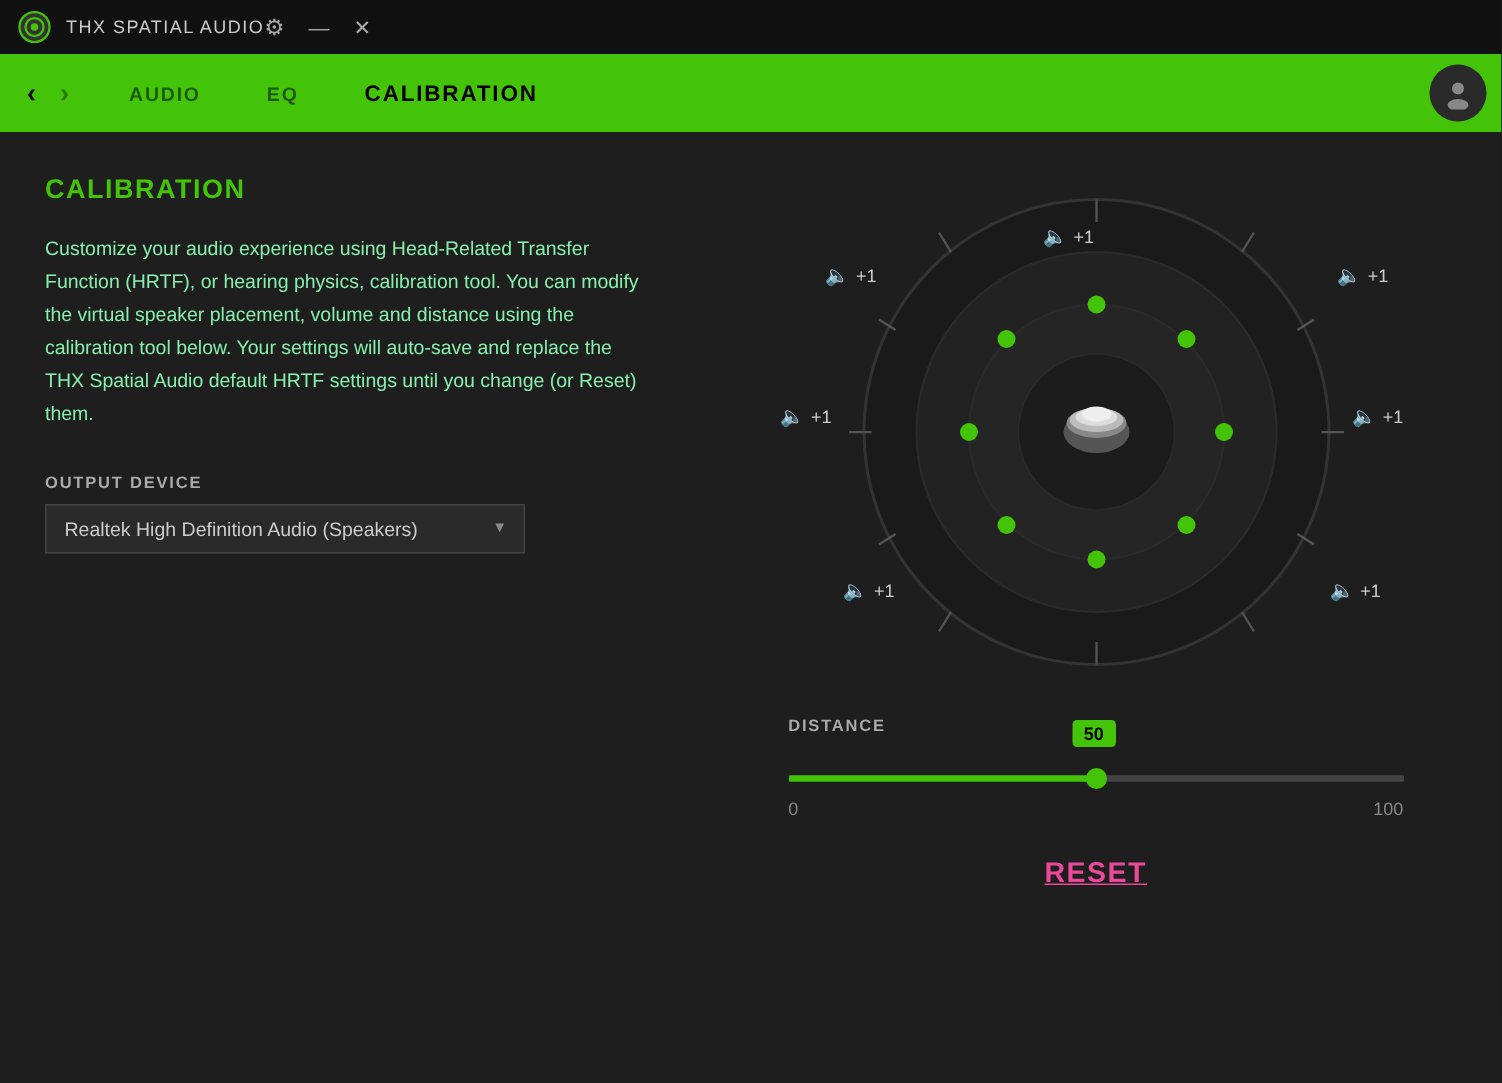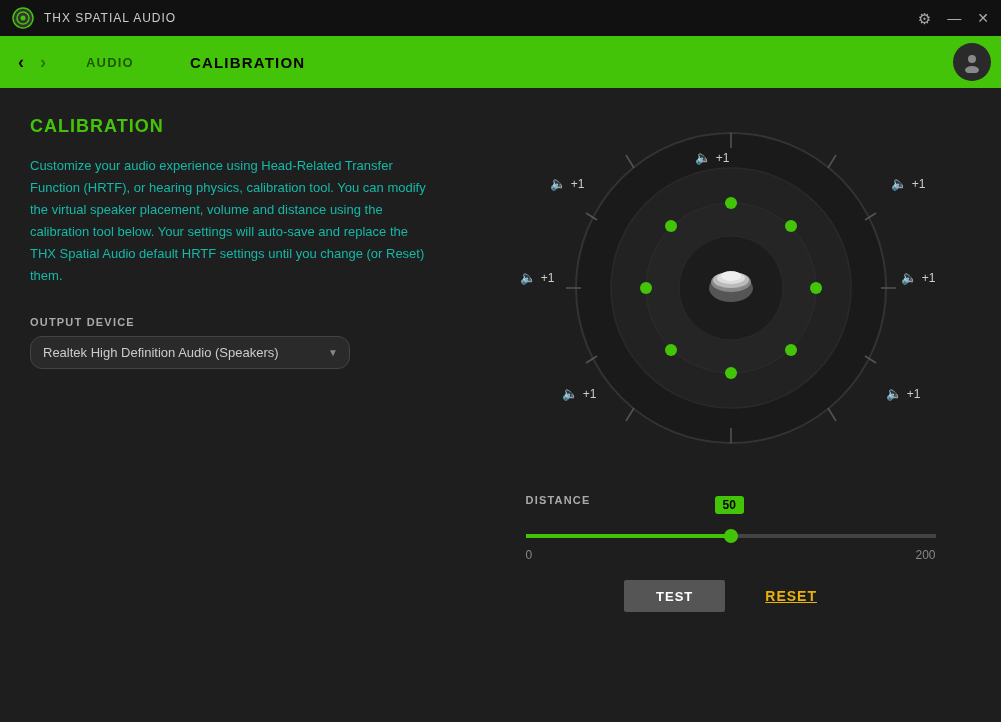--- a/index.html
+++ b/index.html
@@ -12,21 +12,21 @@
       overflow: hidden;
       position: relative;
     }
 
     
     .title-bar {
       height: 36px;
       background: #111;
       display: flex;
       align-items: center;
-      justify-content: space-between;
+      justify-content: flex-start;
       padding: 0 12px;
     }
     .title-bar-left {
       display: flex;
       align-items: center;
       gap: 10px;
     }
     .app-icon {
       width: 22px;
       height: 22px;
@@ -61,21 +61,21 @@
       color: rgba(0,0,0,0.4);
       font-size: 18px;
       padding: 0 8px;
       cursor: pointer;
       font-weight: bold;
     }
     .nav-arrow.active { color: #000; }
     .nav-tabs {
       display: flex;
       flex: 1;
-      gap: 12px;
+      gap: 0;
       margin-left: 10px;
     }
     .nav-tab {
       padding: 0 22px;
       height: 52px;
       display: flex;
       align-items: center;
       font-size: 13px;
       font-weight: 600;
       letter-spacing: 1.2px;
@@ -115,21 +115,21 @@
     }
     .section-title {
       color: #44c408;
       font-size: 18px;
       font-weight: 700;
       letter-spacing: 1px;
       margin-bottom: 18px;
     }
     .description {
       font-size: 13px;
-      color: #14b8a6;
+      color: #86efac;
       line-height: 1.7;
       margin-bottom: 28px;
     }
     .output-label {
       font-size: 11px;
       font-weight: 700;
       letter-spacing: 1.2px;
       color: #aaa;
       margin-bottom: 8px;
       text-transform: uppercase;
@@ -142,21 +142,21 @@
       width: 100%;
       background: #2a2a2a;
       border: 1px solid #444;
       color: #ccc;
       font-size: 13px;
       padding: 8px 36px 8px 12px;
       appearance: none;
       -webkit-appearance: none;
       cursor: pointer;
       outline: none;
-      border-radius: 12px;
+      border-radius: 0;
     }
     .device-select::after {
       content: '▼';
       position: absolute;
       right: 12px;
       top: 50%;
       transform: translateY(-50%);
       color: #888;
       font-size: 10px;
       pointer-events: none;
@@ -198,21 +198,21 @@
     .spk-val {
       font-size: 12px;
       color: #ccc;
     }
 
     
     .distance-section {
       width: 100%;
       max-width: 430px;
       padding: 0 10px;
-      margin-top: 16px;
+      margin-top: 0;
     }
     .distance-label {
       font-size: 11px;
       font-weight: 600;
       letter-spacing: 1.2px;
       color: #aaa;
       margin-bottom: 18px;
       text-transform: uppercase;
     }
     .slider-range-labels {
@@ -257,24 +257,24 @@
       border: none;
       padding: 8px 32px;
       font-size: 13px;
       font-weight: 700;
       letter-spacing: 1px;
       cursor: pointer;
       border-radius: 2px;
     }
     .btn-reset {
       background: transparent;
-      color: #eab308;
+      color: #ec4899;
       border: none;
       padding: 8px 20px;
-      font-size: 14px;
+      font-size: 19px;
       font-weight: 700;
       letter-spacing: 1px;
       cursor: pointer;
       text-decoration: underline;
     }
   </style>
 </head>
 <body>
 
 <div class="title-bar">
@@ -291,20 +291,21 @@
     <span>—</span>
     <span>✕</span>
   </div>
 </div>
 
 <div class="nav-bar">
   <span class="nav-arrow active">‹</span>
   <span class="nav-arrow">›</span>
   <div class="nav-tabs">
     <div class="nav-tab">AUDIO</div>
+    <div class="nav-tab">EQ</div>
     <div class="nav-tab active">CALIBRATION</div>
   </div>
   <div class="nav-avatar">
     <svg width="22" height="22" viewBox="0 0 22 22">
       <circle cx="11" cy="8" r="4" fill="#888"></circle>
       <ellipse cx="11" cy="19" rx="7" ry="4" fill="#888"></ellipse>
     </svg>
   </div>
 </div>
 
@@ -410,22 +411,21 @@
     <div class="distance-section">
       <div class="distance-label">DISTANCE</div>
       <div style="position:relative; margin-bottom: 4px;">
         <div style="position:absolute; top:-28px; left:calc(50% - 16px);">
           <div style="background:#44c408; color:#000; font-size:12px; font-weight:700; padding:2px 8px; border-radius:3px;">50</div>
         </div>
         <input type="range" class="distance-slider" min="0" max="100" value="50" style="background: linear-gradient(to right, rgb(68, 196, 8) 50%, rgb(68, 68, 68) 50%);">
       </div>
       <div class="slider-range-labels">
         <span>0</span>
-        <span>200</span>
+        <span>100</span>
       </div>
     </div>
 
     <div class="bottom-buttons">
-      <button class="btn-test">TEST</button>
       <button class="btn-reset">RESET</button>
     </div>
   </div>
 </div>
 
 </body></html>

